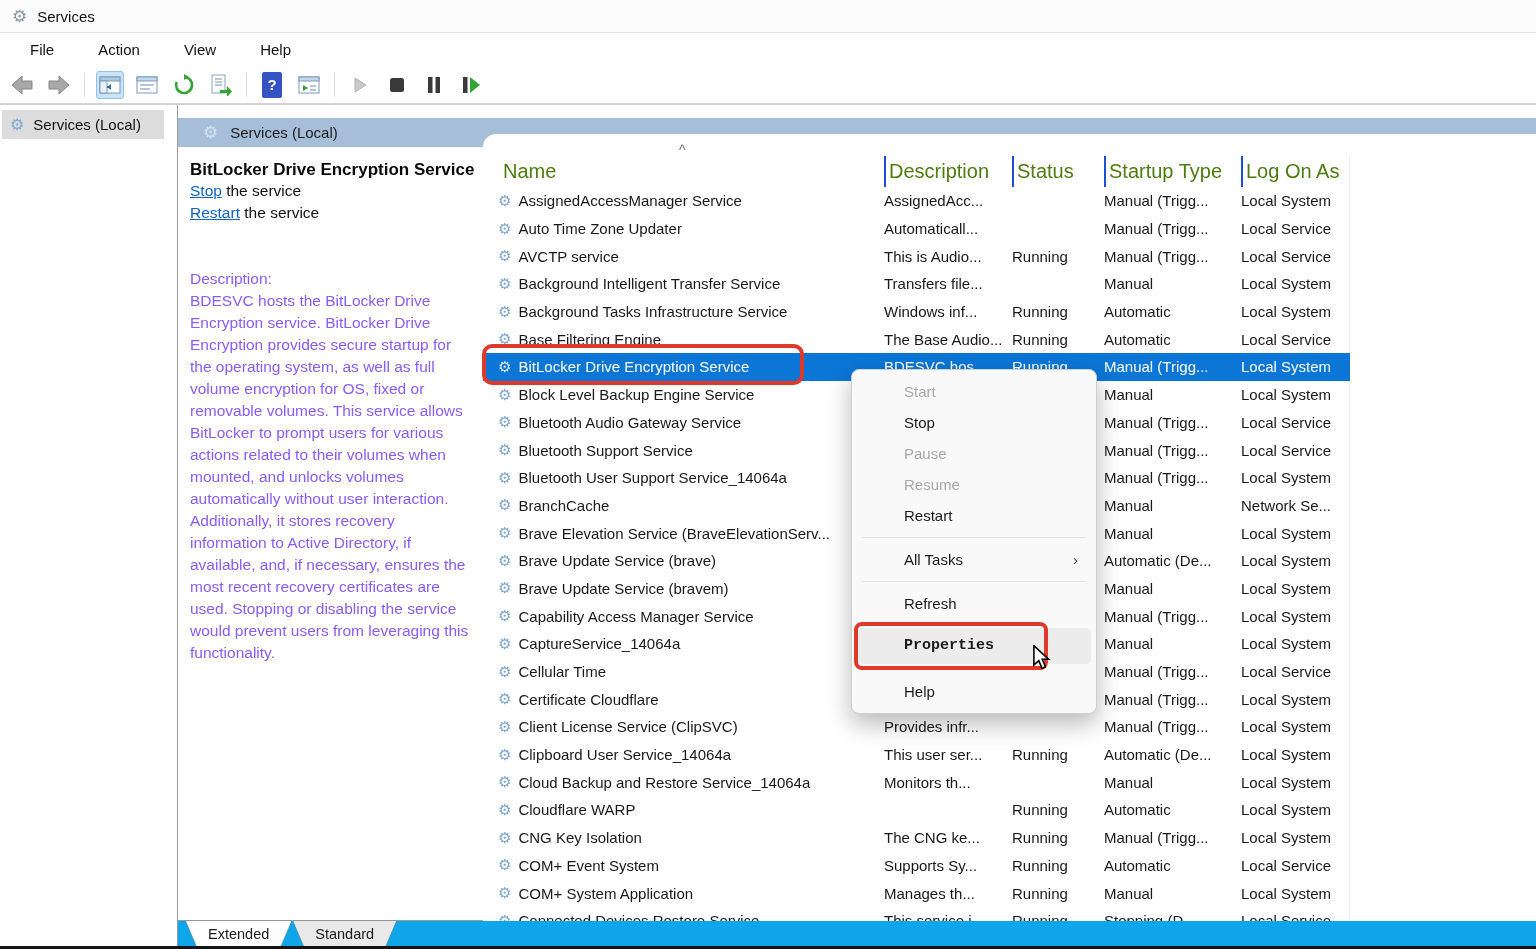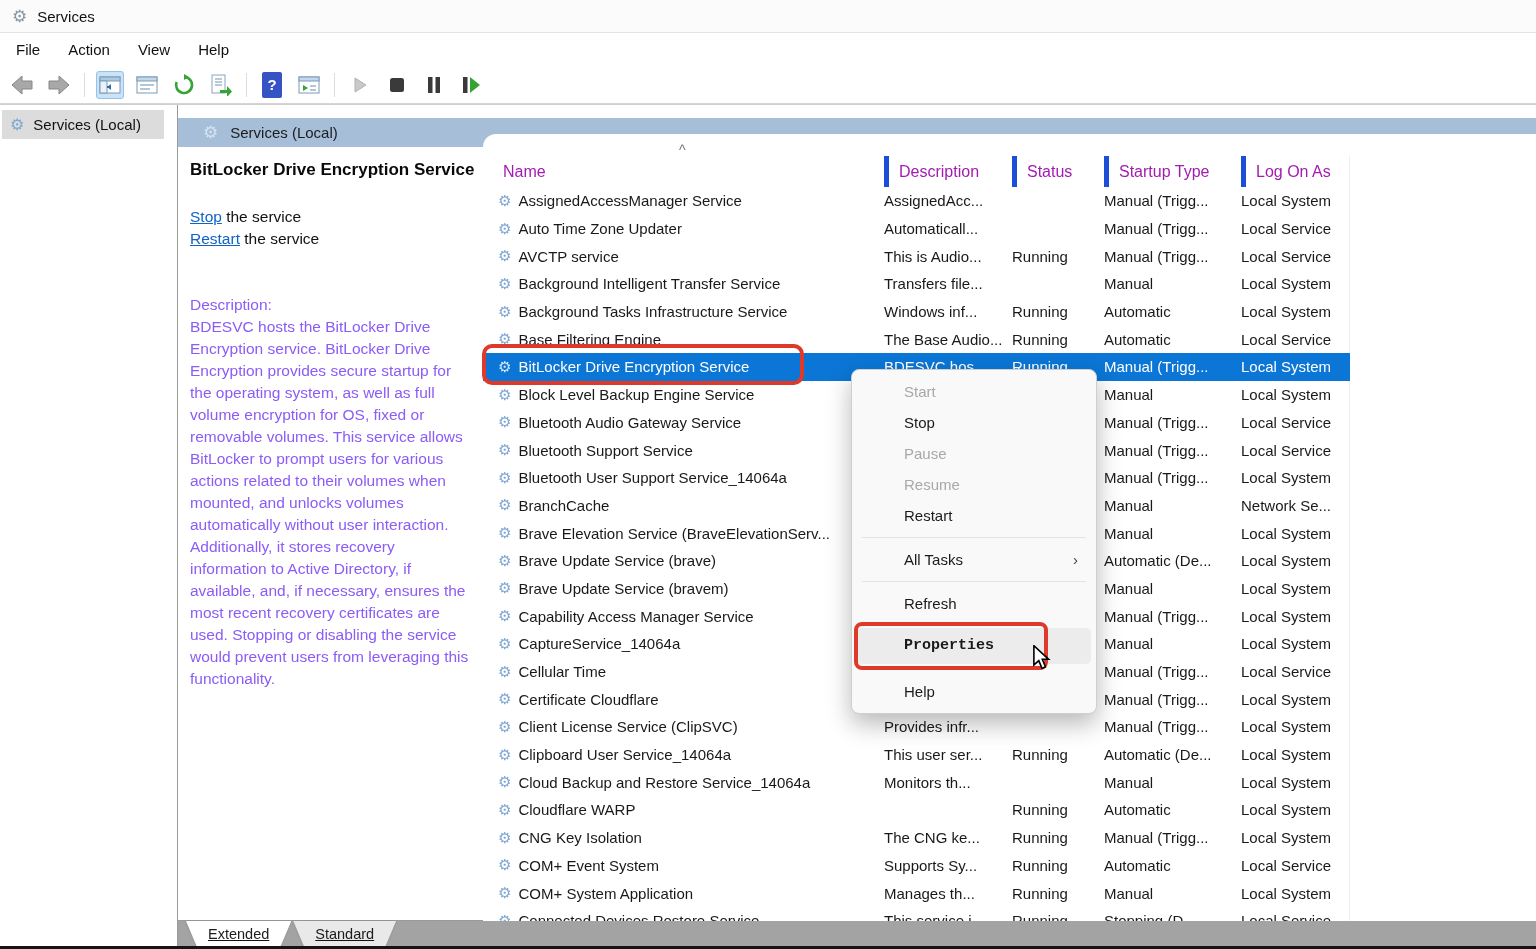--- a/index.html
+++ b/index.html
@@ -6,21 +6,21 @@
   html,body { width:1536px; height:949px; overflow:hidden; }
   body { font-family:"Liberation Sans", sans-serif; background:#fff; color:#111; }
   .window { position:relative; width:1536px; height:949px; background:#fff; overflow:hidden; }
 
   
   .titlebar { height:33px; display:flex; align-items:center; gap:10px; padding-left:12px;
               background:#fbfbfb; border-bottom:1px solid #e3e3e3; font-size:15px; }
   .titlebar .gear { color:#8a97a5; font-size:17px; }
 
   
-  .menubar { height:33px; display:flex; align-items:center; padding-left:2px; background:#fff; font-size:15px; }
+  .menubar { height:33px; display:flex; align-items:center; padding-left:16px; background:#fff; font-size:15px;gap:16px; }
   .menubar .mitem { padding:0 14px; height:28px; line-height:28px; cursor:default; }
 
   
   .toolbar { height:38px; display:flex; align-items:center; gap:9px; padding-left:8px;
              background:#fff; border-bottom:1px solid #d5d5d5; }
   .tbtn { width:28px; height:28px; display:flex; align-items:center; justify-content:center; }
   .tsep { width:1px; height:24px; background:#dcdcdc; margin:0 2px; }
   .tbtn.pressed { background:#cbe3f7; border:1px solid #94c3e9; border-radius:3px; }
   .helpbox { width:20px; height:26px; background:#3553c4; border-radius:2px; color:#fff;
              font-weight:bold; font-size:15px; display:flex; align-items:center; justify-content:center; }
@@ -36,46 +36,46 @@
 
   
   .band { position:absolute; top:13px; left:0; right:0; height:29px; background:#a7bed9; z-index:1;
           display:flex; align-items:center; gap:12px; padding-left:25px; font-size:15px; color:#1c1c1c; }
   .band .gear { color:#d5e4f2; font-size:17px; }
 
   
   .detail { position:absolute; top:42px; left:0; width:305px; bottom:29px; background:#fff;
             padding:13px 14px 0 12px; z-index:2; }
   .detail .svc-title { font-size:17px; font-weight:bold; white-space:nowrap; color:#0a0a0a; }
-  .detail .links { margin-top:26px; font-size:15.5px; line-height:22px; }
+  .detail .links { font-size:15.5px; line-height:22px; }
   .detail a.link { color:#0f62c6; text-decoration:underline; cursor:pointer; }
   .detail .desc-block { margin-top:44px; font-size:15.5px; line-height:22px; color:#8b5cf6; }
 
   
   .list { position:absolute; top:29px; left:305px; right:0; height:787px; background:#fff;
           border-top-left-radius:13px; z-index:2; overflow:hidden; }
   .sort-chevron { position:absolute; left:196px; top:8px; font-size:14px; color:#777; }
   .lgrid { display:grid; grid-template-columns:401px 128px 92px 137px 109px; }
   .lhdr { position:absolute; top:22px; left:0; height:31px; width:867px; align-items:center;
-          font-size:16px; color:#a21caf; }
-  .lhdr .hc { height:31px; line-height:31px; padding-left:10px; border-left:5px solid #1d4ed8; overflow:hidden; white-space:nowrap; }
+          font-size:20px; color:#4d7c0f; }
+  .lhdr .hc { height:31px; line-height:31px; padding-left:3px; border-left:2px solid #1d4ed8; overflow:hidden; white-space:nowrap; }
   .lhdr .hc:first-child { border-left:none; padding-left:20px; }
   .lhdr::after { content:""; position:absolute; right:0; top:0; height:31px; width:1px; background:#ebebeb; }
   .colline { position:absolute; left:866px; top:22px; bottom:0; width:1px; background:#efefef; }
   .rows { position:absolute; top:53px; left:0; width:867px; }
   .lrow { height:27.7px; align-items:center; font-size:15px; color:#191919; cursor:default; }
   .lrow .c { overflow:hidden; white-space:nowrap; padding-right:6px; }
   .lrow .name { display:flex; align-items:center; gap:7px; padding-left:15px; }
   .gear-row { color:#7fa8d4; font-size:15px; flex:0 0 auto; }
   .lrow.selected { background:#0b76d6; color:#fff; }
   .lrow.selected .gear-row { color:#d3e6f8; }
 
   
-  .tabbar { position:absolute; left:0; right:0; bottom:0; height:29px; background:#a3a3a3;
-            border-top:1px solid #9a9a9a; display:flex; align-items:stretch; padding-left:8px;text-decoration:underline; }
+  .tabbar { position:absolute; left:0; right:0; bottom:0; height:29px; background:#0ea5e9;
+            border-top:1px solid #9a9a9a; display:flex; align-items:stretch; padding-left:8px; }
   .tabwrap { filter:drop-shadow(0 0 1px #8a8a8a); margin-right:2px; }
   .tab { height:26px; padding:0 22px; display:flex; align-items:center; justify-content:center;
          font-size:14.5px; color:#1c1c1c; background:#e9e9e9;
          clip-path:polygon(0 0,100% 0,calc(100% - 11px) 100%,11px 100%); }
   .tabwrap.active .tab { background:#fff; }
 
   
   .ctx { position:absolute; left:851px; top:369px; width:246px; background:#f9f9f9;
          border:1px solid #cfcfcf; border-radius:8px; padding:6px 0 6px 0; z-index:10;
          box-shadow:0 10px 24px rgba(0,0,0,.28); font-size:15px; }

